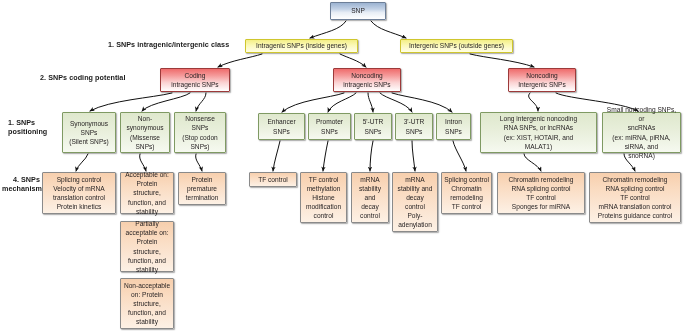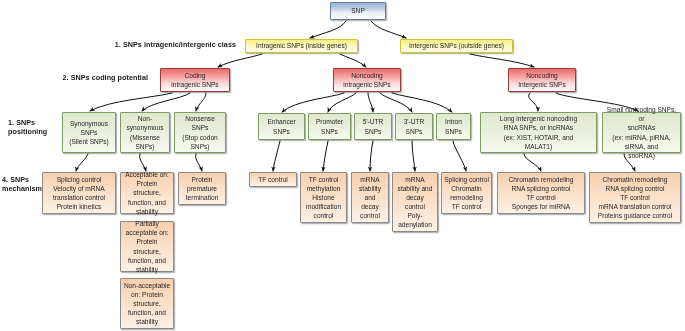--- a/index.html
+++ b/index.html
@@ -17,21 +17,21 @@
 
   .rowlabel{
     position:absolute;
     font-size:7.2px;
     font-weight:bold;
     color:#1a1a1a;
     line-height:1.25;
     letter-spacing:0.05px;
     white-space:pre-line;
   }
-  .rowlabel.right{text-align:right;}
+  .rowlabel.right{text-align:left;}
 
   .node{
     position:absolute;
     box-sizing:border-box;
     display:flex;
     align-items:center;
     justify-content:center;
     text-align:center;
     font-size:6.6px;
     line-height:1.38;
@@ -99,21 +99,21 @@
         <path d="M 453 141 C 455 150, 464 162, 466 171" marker-end="url(#arrow)"></path>
         <path d="M 524 154 C 524 160, 538 164, 541 171" marker-end="url(#arrow)"></path>
         <path d="M 624 154 C 624 160, 632 164, 635 171" marker-end="url(#arrow)"></path>
       </g>
   </svg>
   <div id="label-layer">
       <div class="rowlabel right" style="left: 108px; top: 40px; width: 128px;">1. SNPs intragenic/intergenic class</div>
       <div class="rowlabel right" style="left: 40px; top: 73px; width: 108px;">2. SNPs coding potential</div>
       <div class="rowlabel" style="left: 8px; top: 118px; width: 48px;">1. SNPs
 positioning</div>
-      <div class="rowlabel" style="left: 2px; top: 175px; width: 38px;">4. SNPs
+      <div class="rowlabel" style="left: 2px; top: 175px; width: 38px; text-align: right;">4. SNPs
 mechanism</div>
     </div>
   <div id="node-layer">
       <div class="node n-blue" style="left: 330px; top: 2px; width: 56px; height: 18px;">SNP</div>
       <div class="node n-yellow" style="left: 245px; top: 39px; width: 113px; height: 14px;">Intragenic SNPs (inside genes)</div>
       <div class="node n-yellow" style="left: 400px; top: 39px; width: 113px; height: 14px;">Intergenic SNPs (outside genes)</div>
       <div class="node n-red" style="left: 160px; top: 68px; width: 70px; height: 24px;">Coding
 intragenic SNPs</div>
       <div class="node n-red" style="left: 333px; top: 68px; width: 68px; height: 24px;">Noncoding
 intragenic SNPs</div>

